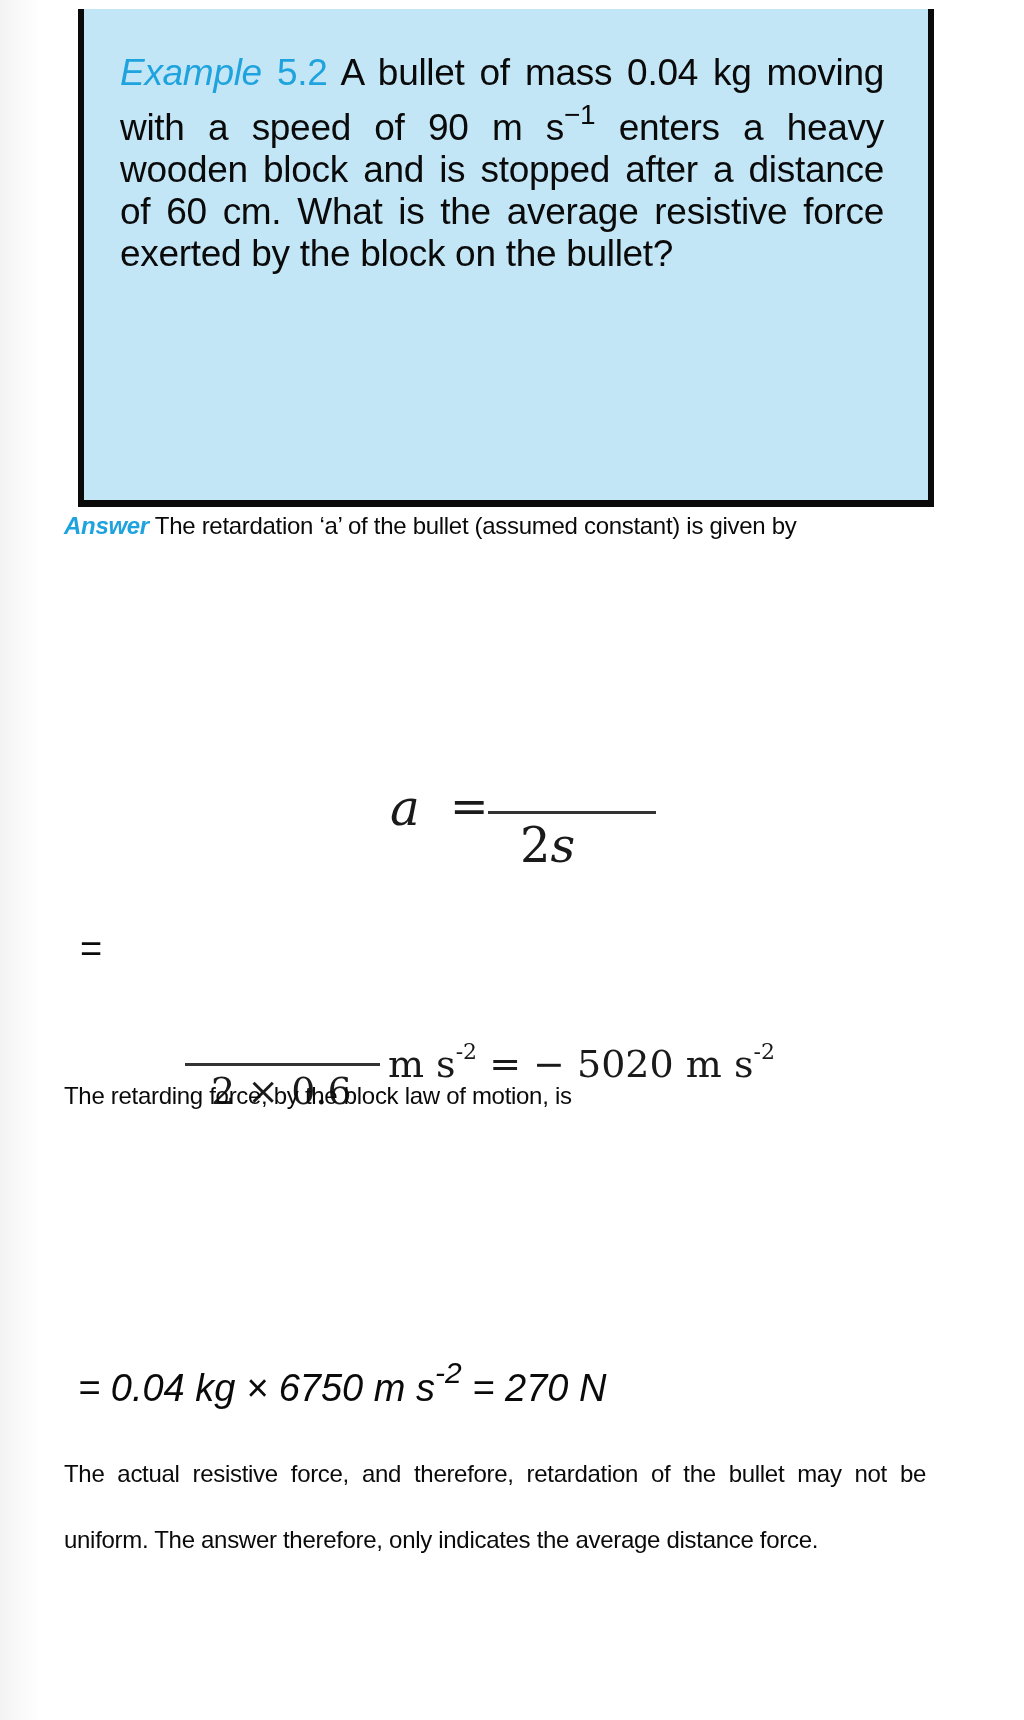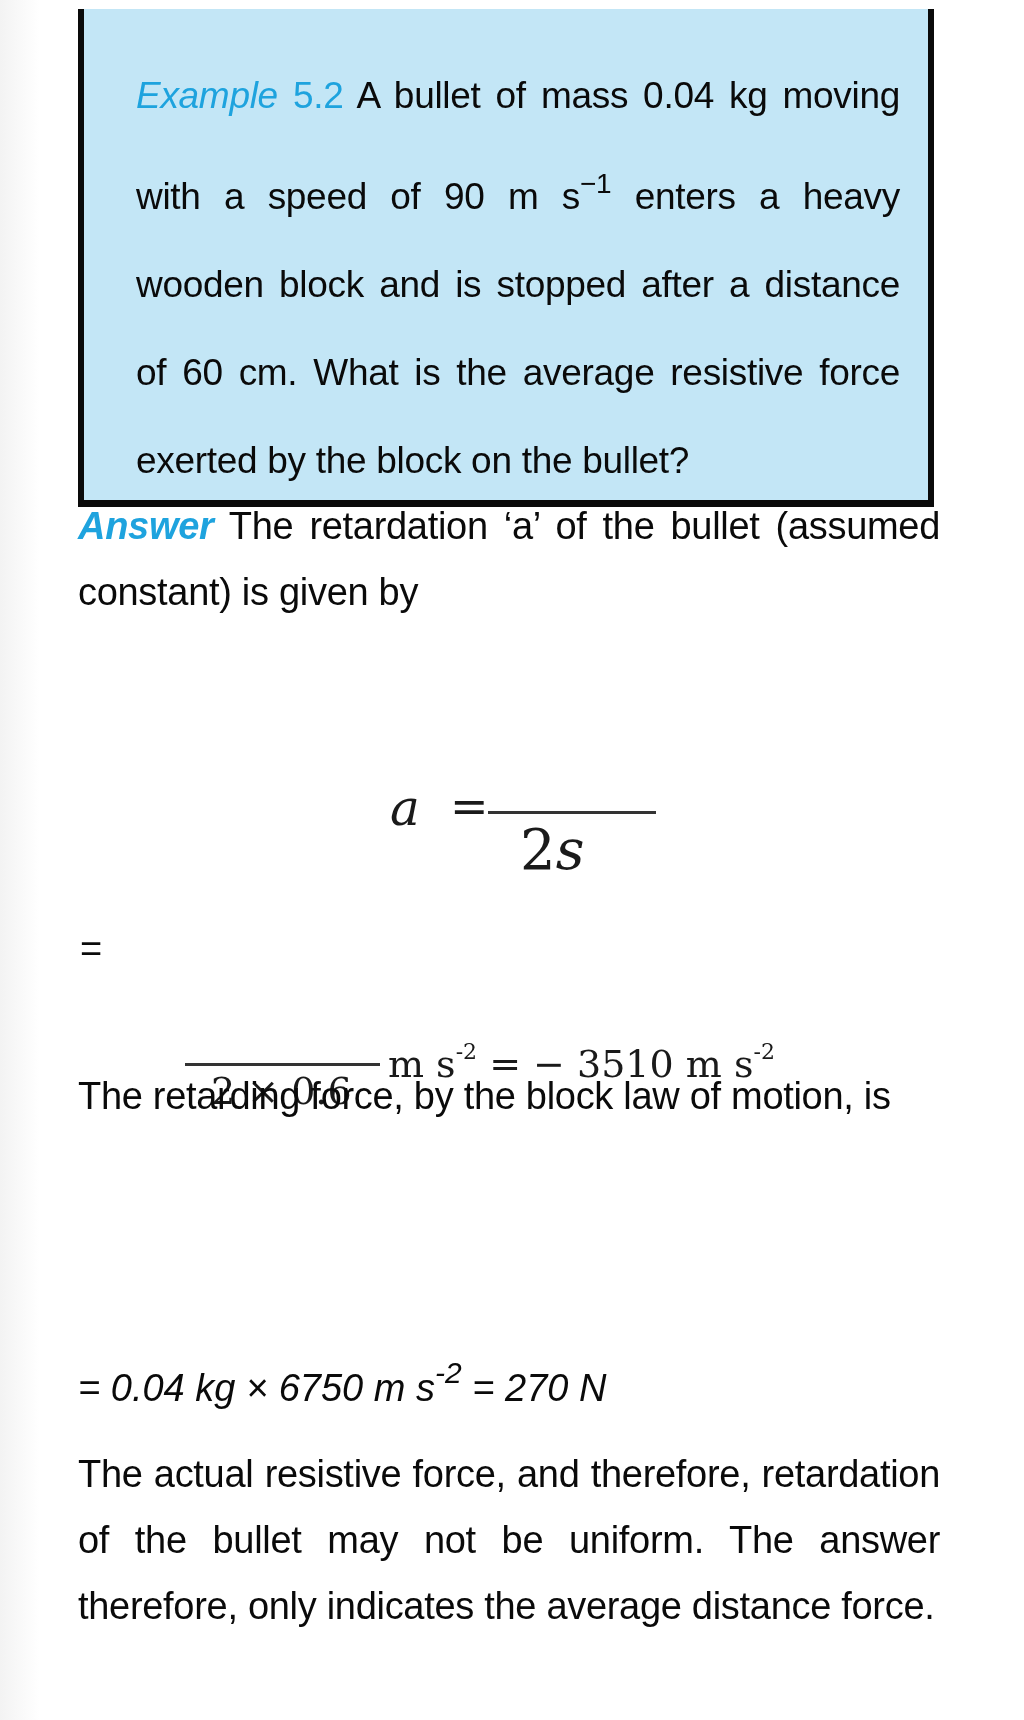--- a/index.html
+++ b/index.html
@@ -13,41 +13,41 @@
   .page-shade-left { position: absolute; left: 0; top: 0; width: 40px; height: 1720px; background: linear-gradient(to right, #f3f3f3, #ffffff); }
   .example-box {
     position: absolute; left: 78px; top: 9px; width: 856px; height: 498px;
     background: #c3e6f6;
     border-left: 6px solid #0a0a0a;
     border-right: 6px solid #0a0a0a;
     border-bottom: 7px solid #0a0a0a;
     box-sizing: border-box;
   }
   .box-text {
-    position: absolute; left: 136px; top: 52px; width: 764px;
-    font-size: 37px; line-height: 88px;
+    position: absolute; left: 120px; top: 52px; width: 764px;
+    font-size: 37px; line-height: 42px;
     text-align: justify; letter-spacing: -0.3px;
   }
   .accent { color: #1ea3de; font-style: italic; }
   .accent-upright { color: #1ea3de; }
   .sup { font-size: 28px; vertical-align: 16px; }
   .para {
-    position: absolute; left: 78px; width: 862px;
-    font-size: 38px; line-height: 66px; text-align: justify; letter-spacing: -0.3px;
+    position: absolute; left: 64px; width: 862px;
+    font-size: 24px; line-height: 66px; text-align: justify; letter-spacing: -0.3px;
   }
   .answer-label { color: #1ea3de; font-style: italic; font-weight: bold; }
   .math { font-family: "DejaVu Serif", "Liberation Serif", serif; color: #1a1a1a; }
   .eq1 { position: absolute; left: 390px; top: 735px; height: 150px; width: 300px; }
   .eq1 .lhs { position: absolute; left: 0; top: 44px; font-size: 50px; font-style: italic; }
   .eq1 .eqsign { position: absolute; left: 60px; top: 44px; font-size: 46px; }
   .eq1 .num { position: absolute; left: 110px; top: 0px; font-size: 50px; }
   .eq1 .num .u { font-style: italic; }
   .eq1 .num .s2 { font-size: 28px; vertical-align: 28px; }
   .eq1 .bar { position: absolute; left: 98px; top: 76px; width: 168px; height: 3px; background: #333; }
-  .eq1 .den { position: absolute; left: 130px; top: 82px; font-size: 56px; text-align: right; }
+  .eq1 .den { position: absolute; left: 130px; top: 82px; font-size: 48px; text-align: right; }
   .eq1 .den i { font-style: italic; }
   .lone-eq { position: absolute; left: 80px; top: 928px; font-size: 38px; }
   .eq2 { position: absolute; left: 185px; top: 1005px; height: 120px; width: 700px; font-size: 38px; }
   .eq2 .num { position: absolute; left: 4px; top: 0; }
   .eq2 .bar { position: absolute; left: 0; top: 58px; width: 195px; height: 3px; background: #333; }
   .eq2 .den { position: absolute; left: 26px; top: 64px; }
   .eq2 .rest { position: absolute; left: 203px; top: 34px; white-space: nowrap; }
   .eq2 .rest .sx { font-size: 22px; vertical-align: 18px; }
   .eq3 { position: absolute; left: 78px; top: 1345px; font-size: 38px; line-height: 56px; white-space: nowrap; font-style: italic; }
   .eq3 .sx { font-size: 30px; vertical-align: 18px; }
@@ -77,21 +77,21 @@
   <span class="eqsign">=</span>
   <div class="bar"></div>
   <span class="den"><span>2</span><i>s</i></span>
 </div>
 
 <div class="lone-eq">=</div>
 
 <div class="eq2 math">
   <div class="bar"></div>
   <span class="den">2 × 0.6</span>
-  <span class="rest"><span>m s</span><span class="sx">-2</span> <span>=</span> <span>− 3510</span> <span>m s</span><span class="sx">-2</span></span>
+  <span class="rest"><span>m s</span><span class="sx">-2</span> <span>=</span> <span>− 5020</span> <span>m s</span><span class="sx">-2</span></span>
 </div>
 
 <div class="para" style="top:1063px;">The retarding force, by the block law of motion, is</div>
 
 <div class="eq3">
   <span>= 0.04 kg × 6750 m s</span><span class="sx">-2</span><span> = 270 N</span>
 </div>
 
 <div class="para" style="top:1441px;">The actual resistive force, and therefore, retardation of the bullet may not be uniform. The answer therefore, only indicates the average distance force.</div>
 

